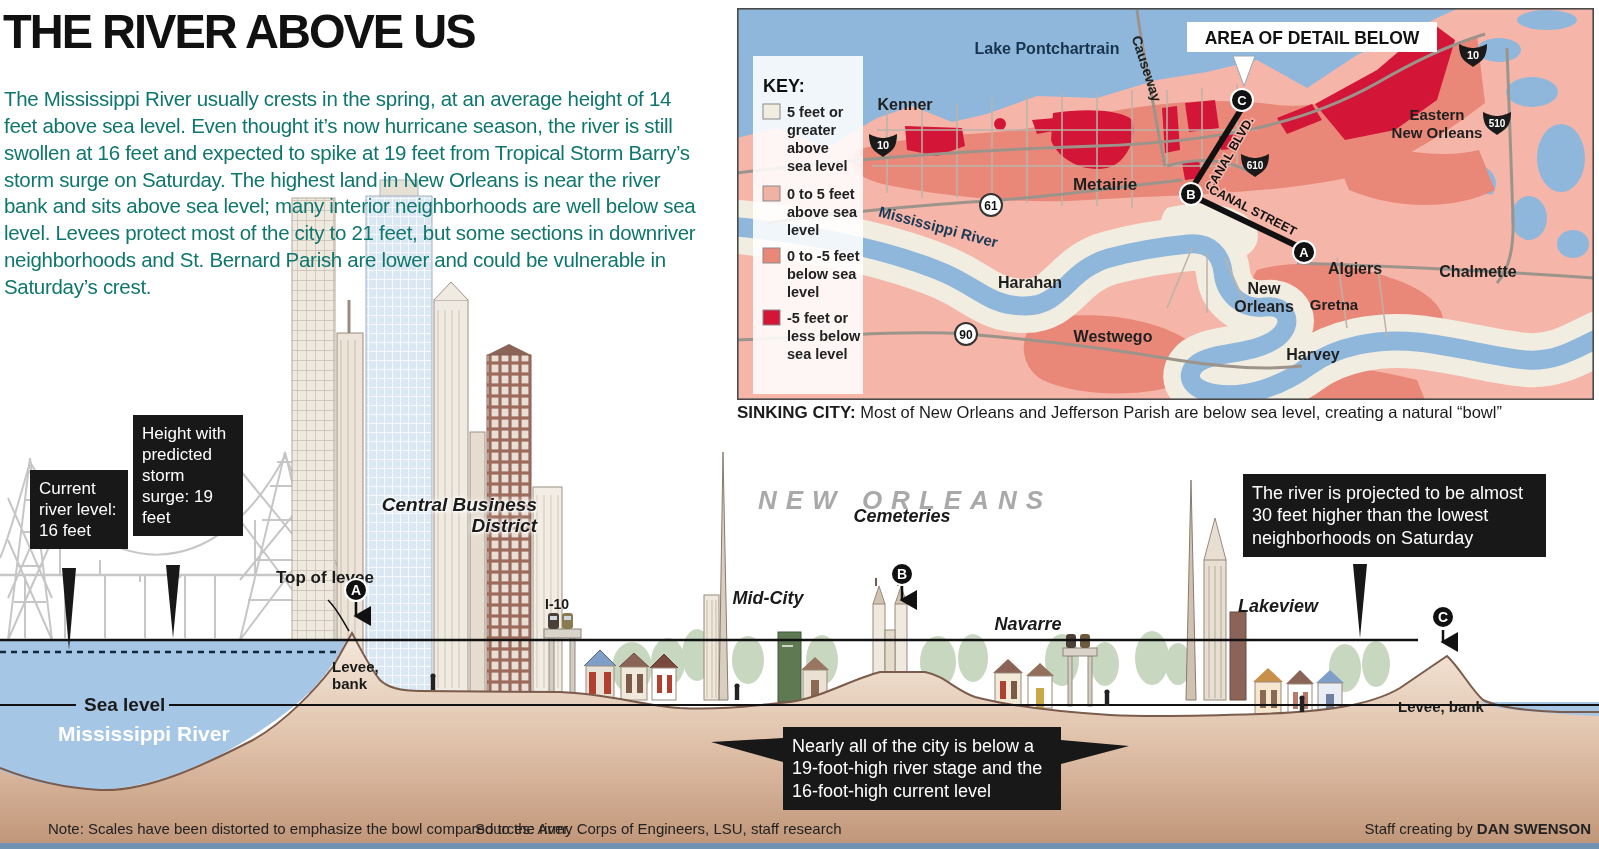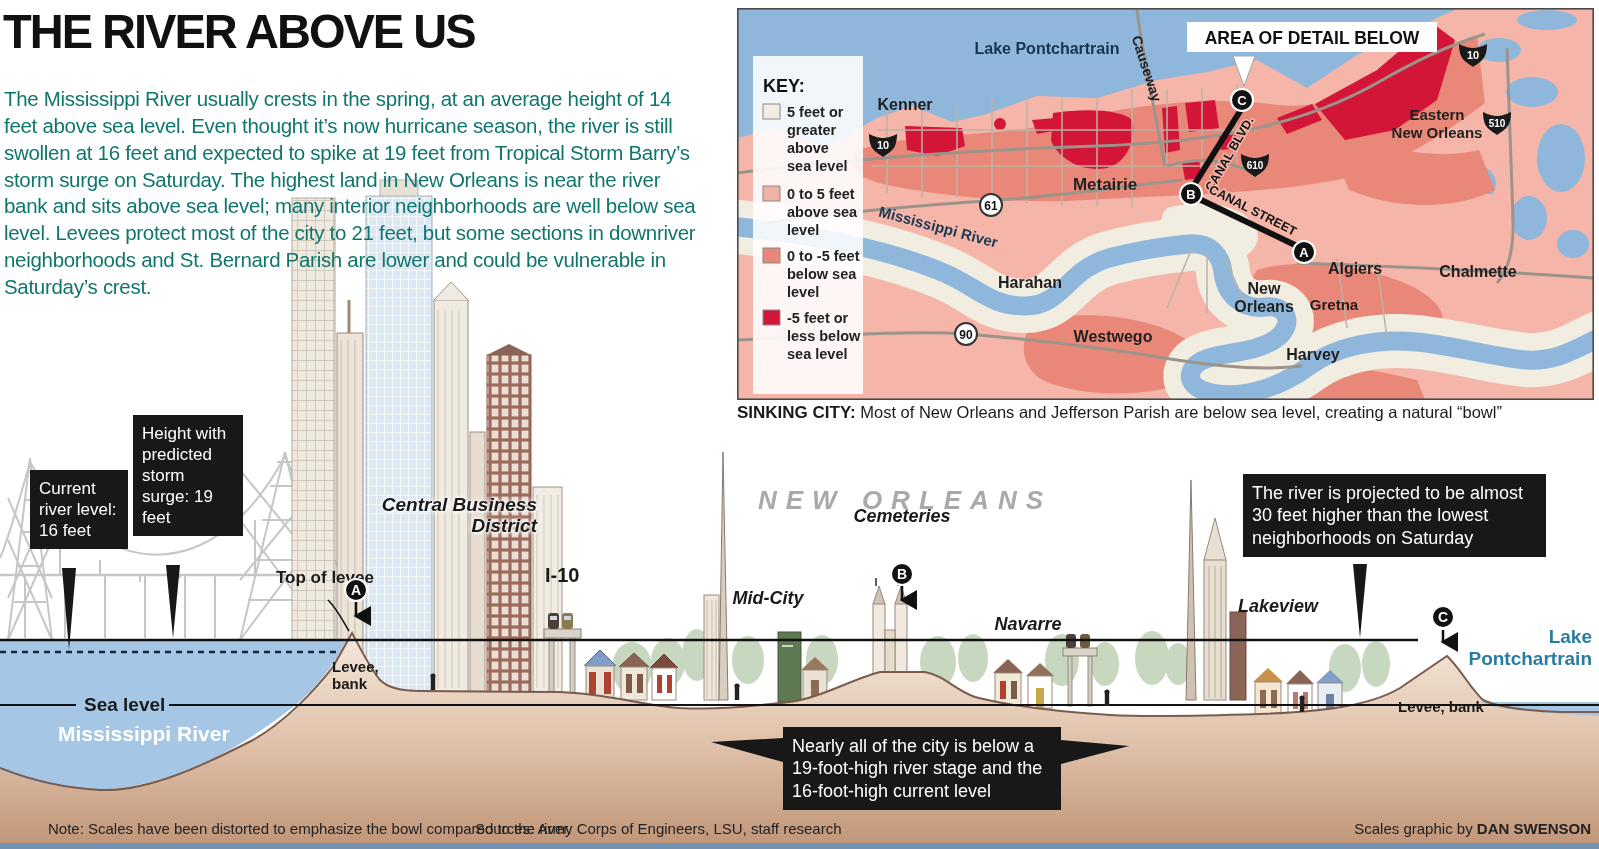--- a/index.html
+++ b/index.html
@@ -444,28 +444,27 @@
     <path d="M356,10 L356,34 L424,16 Z" fill="#181818"></path>
   </svg>
 
   <div class="lbl" style="left:276px;top:568px;width:52px;text-align:right;font-size:17px;line-height:1.15;">Top of levee</div>
   <div class="lbl" style="left:332px;top:658px;font-size:15px;line-height:1.15;font-weight:bold;width:48px;white-space:normal;">Levee, bank</div>
   <div class="lbl" style="left:1398px;top:698px;font-size:15px;">Levee, bank</div>
   <div class="lbl" style="left:80px;top:694px;font-size:19px;background:#a6c6e6;padding:0 4px;">Sea level</div>
   <div class="lbl" style="left:58px;top:722px;font-size:21px;color:#ffffff;">Mississippi River</div>
   <div class="lbl ctr" id="xsec-neworleans" style="left:905px;top:485px;font-weight:bold;">NEW ORLEANS</div>
   <div class="lbl ctr" id="cbd-label" style="left:452px;top:495px;font-size:19px;white-space:normal;width:170px;"><span>Central Business</span><br><span>District</span></div>
-  <div class="lbl" style="left:545px;top:564px;font-size:20px;">I-10</div>
+  <div class="lbl" style="left:545px;top:596px;font-size:14px;">I-10</div>
   <div class="lbl ctr" style="left:768px;top:588px;font-size:18px;">Mid-City</div>
   <div class="lbl ctr" style="left:902px;top:506px;font-size:18px;">Cemeteries</div>
   <div class="lbl ctr" style="left:1028px;top:590px;font-size:18px;margin-top:24px;">Navarre</div>
   <div class="lbl ctr" style="left:1278px;top:596px;font-size:18px;">Lakeview</div>
-  <div class="lbl" id="lake-xsec" style="left:1462px;top:626px;width:130px;font-size:19px;white-space:normal;"><span>Lake</span><br><span>Pontchartrain</span></div>
 
   <div class="mk" style="left:356px;top:590px;">A</div>
   <div class="mk" style="left:902px;top:574px;">B</div>
   <div class="mk" style="left:1443px;top:617px;">C</div>
 
   <div id="footer-note" style="left:8px;margin-left:40px;">Note: Scales have been distorted to emphasize the bowl compared to the river.</div>
   <div id="footer-sources" style="left:475px;">Sources: Army Corps of Engineers, LSU, staff research</div>
-  <div id="footer-credit" style="right:8px;text-align:right;"><span>Scales graphic by </span><b>DAN SWENSON</b></div>
+  <div id="footer-credit" style="right:8px;text-align:right;"><span>Staff creating by </span><b>DAN SWENSON</b></div>
 
 </div>
 
 </body></html>

